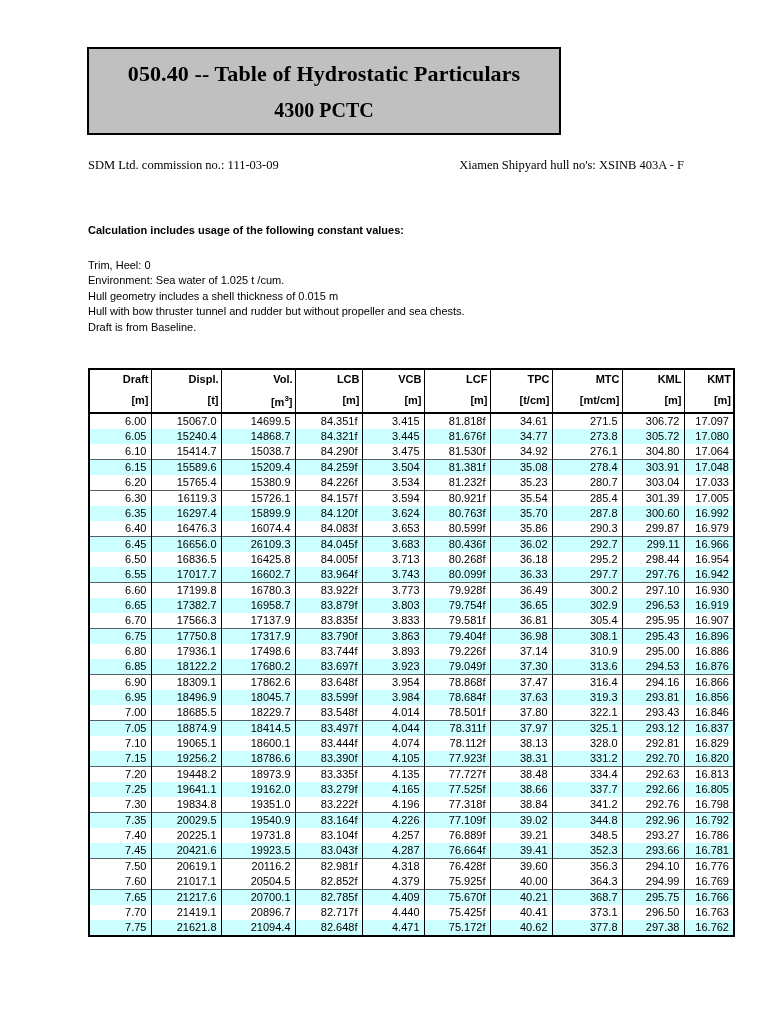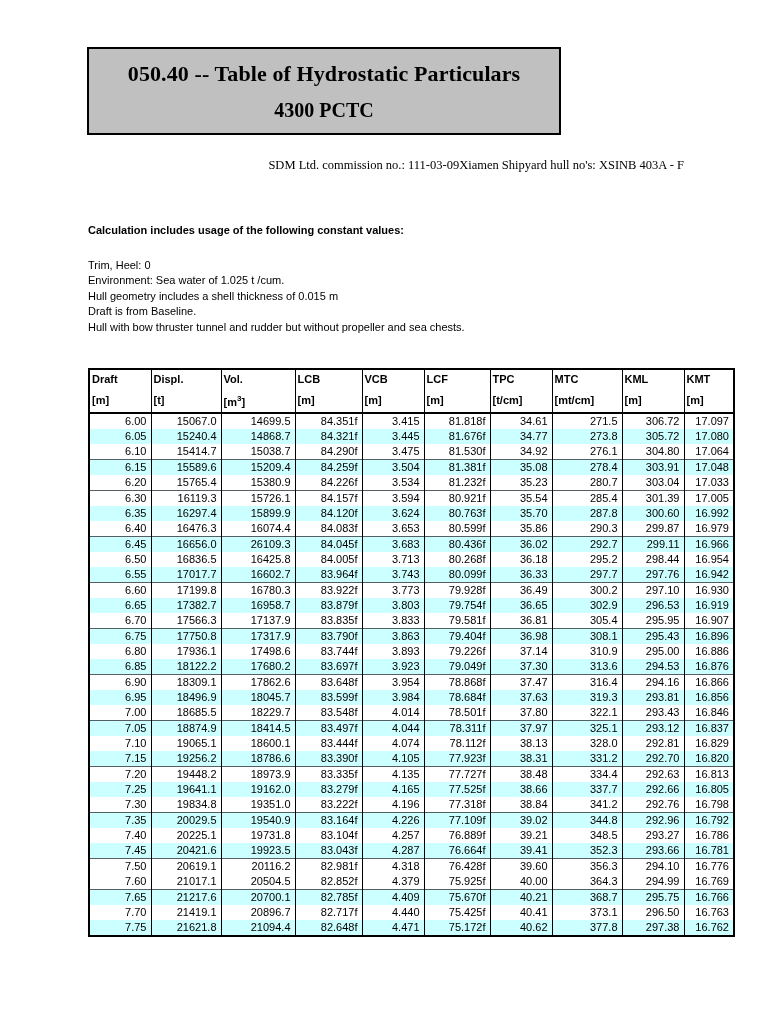--- a/index.html
+++ b/index.html
@@ -50,21 +50,21 @@
     white-space: nowrap;
   }
 
   
   .meta-row {
     position: absolute;
     left: 88px;
     top: 158px;
     width: 596px;
     display: flex;
-    justify-content: flex-end;
+    justify-content: space-between;
     font-family: "Liberation Serif", serif;
     font-size: 12.5px;
   }
   .meta-left, .meta-right { white-space: nowrap; }
 
   
   .constants {
     position: absolute;
     left: 88px;
     top: 223px;
@@ -95,21 +95,21 @@
     border-right: 1px solid #000000;
     border-top: 0;
     border-bottom: 0;
     padding: 0 4px 0 3px;
     height: 15px;
     line-height: 15px;
     box-sizing: border-box;
     white-space: nowrap;
   }
   table.hydro thead th {
-    text-align: left;
+    text-align: right;
     font-weight: bold;
     background: #ffffff;
     height: 19px;
     line-height: 19px;
     padding: 0 2px;
   }
   table.hydro thead tr.hdr-bot th {
     border-bottom: 2px solid #000000;
   }
   table.hydro tbody td {
@@ -149,22 +149,22 @@
     <div class="meta-left">SDM Ltd. commission no.: 111-03-09</div>
     <div class="meta-right">Xiamen Shipyard hull no's: XSINB 403A - F</div>
   </div>
 
   <div class="constants">
     <div class="constants-heading">Calculation includes usage of the following constant values:</div>
     <div class="constants-list">
       <div>Trim, Heel: 0</div>
       <div>Environment: Sea water of 1.025 t /cum.</div>
       <div>Hull geometry includes a shell thickness of 0.015 m</div>
+      <div>Hull with bow thruster tunnel and rudder but without propeller and sea chests.</div>
       <div>Draft is from Baseline.</div>
-      <div>Hull with bow thruster tunnel and rudder but without propeller and sea chests.</div>
     </div>
   </div>
 
   <div class="table-wrap">
     <table class="hydro">
       <thead>
         <tr class="hdr-top">
           <th class="c-draft">Draft</th>
           <th class="c-displ">Displ.</th>
           <th class="c-vol">Vol.</th>

